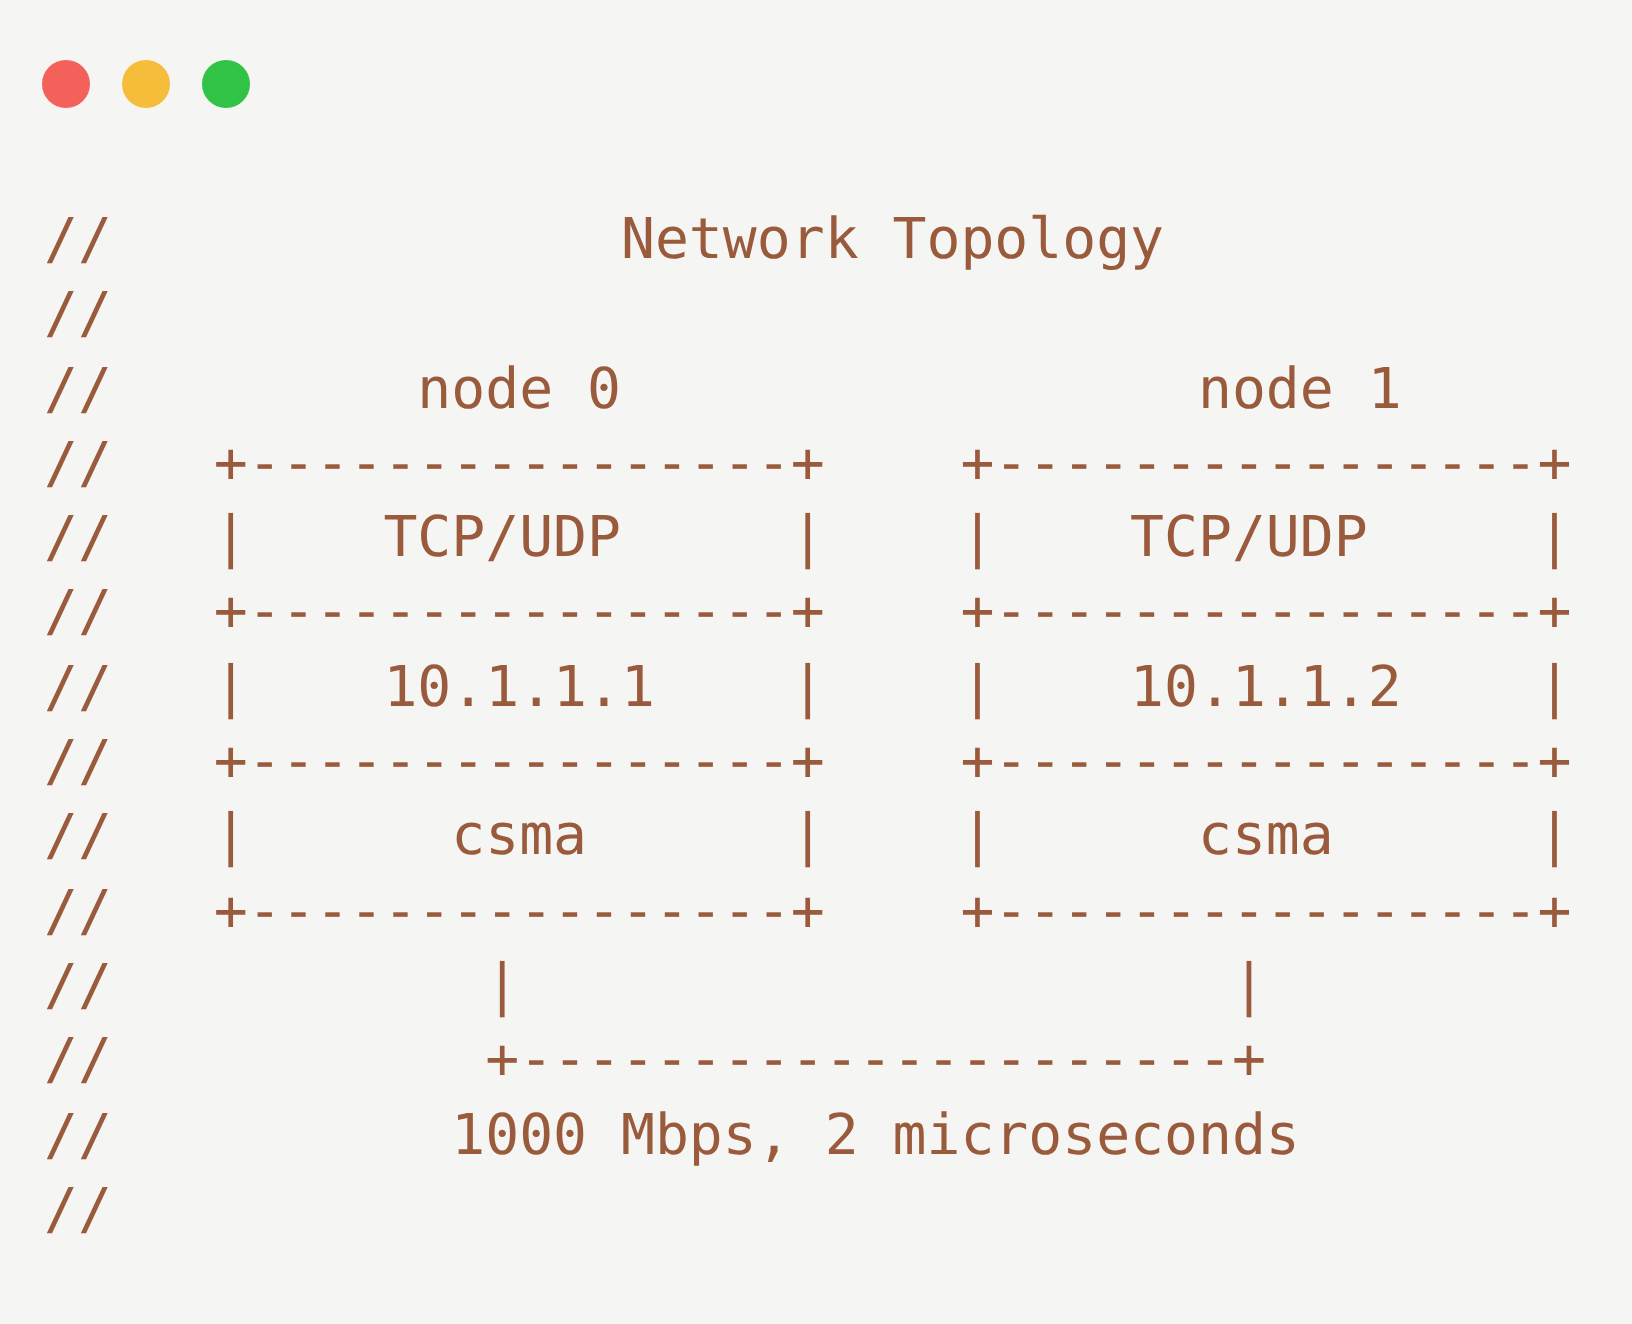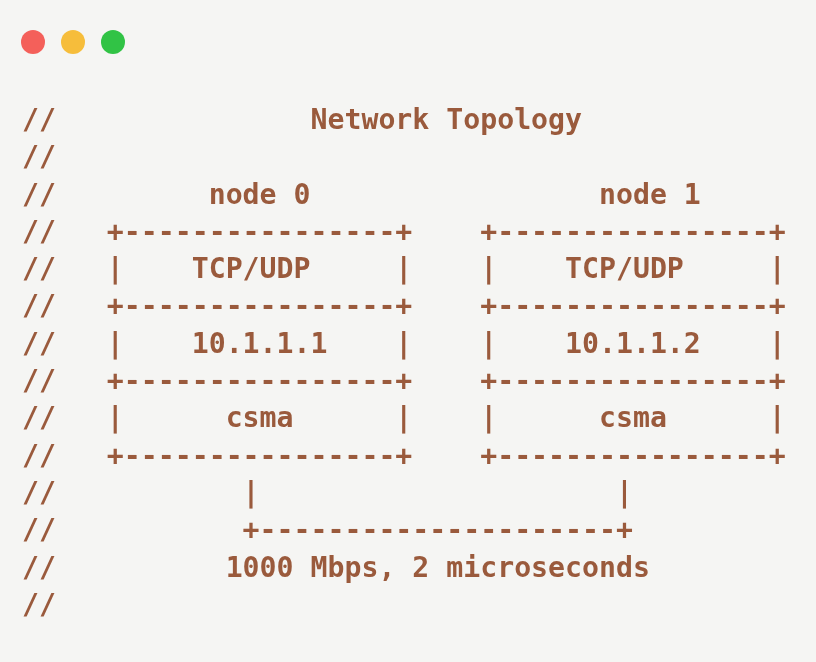--- a/index.html
+++ b/index.html
@@ -41,21 +41,20 @@
     margin: 0;
     color: #9a5a3c;
     font-family: "DejaVu Sans Mono", monospace;
     font-size: 28.2px;
     line-height: 37.3px;
     white-space: pre;
   }
   .code-line {
     white-space: pre;
     height: 37.3px;
-    font-weight: bold;
   }
 </style>
 </head>
 <body>
 
 <div class="window">
 
   <div class="traffic-lights">
     <div class="dot close"></div>
     <div class="dot minimize"></div>

